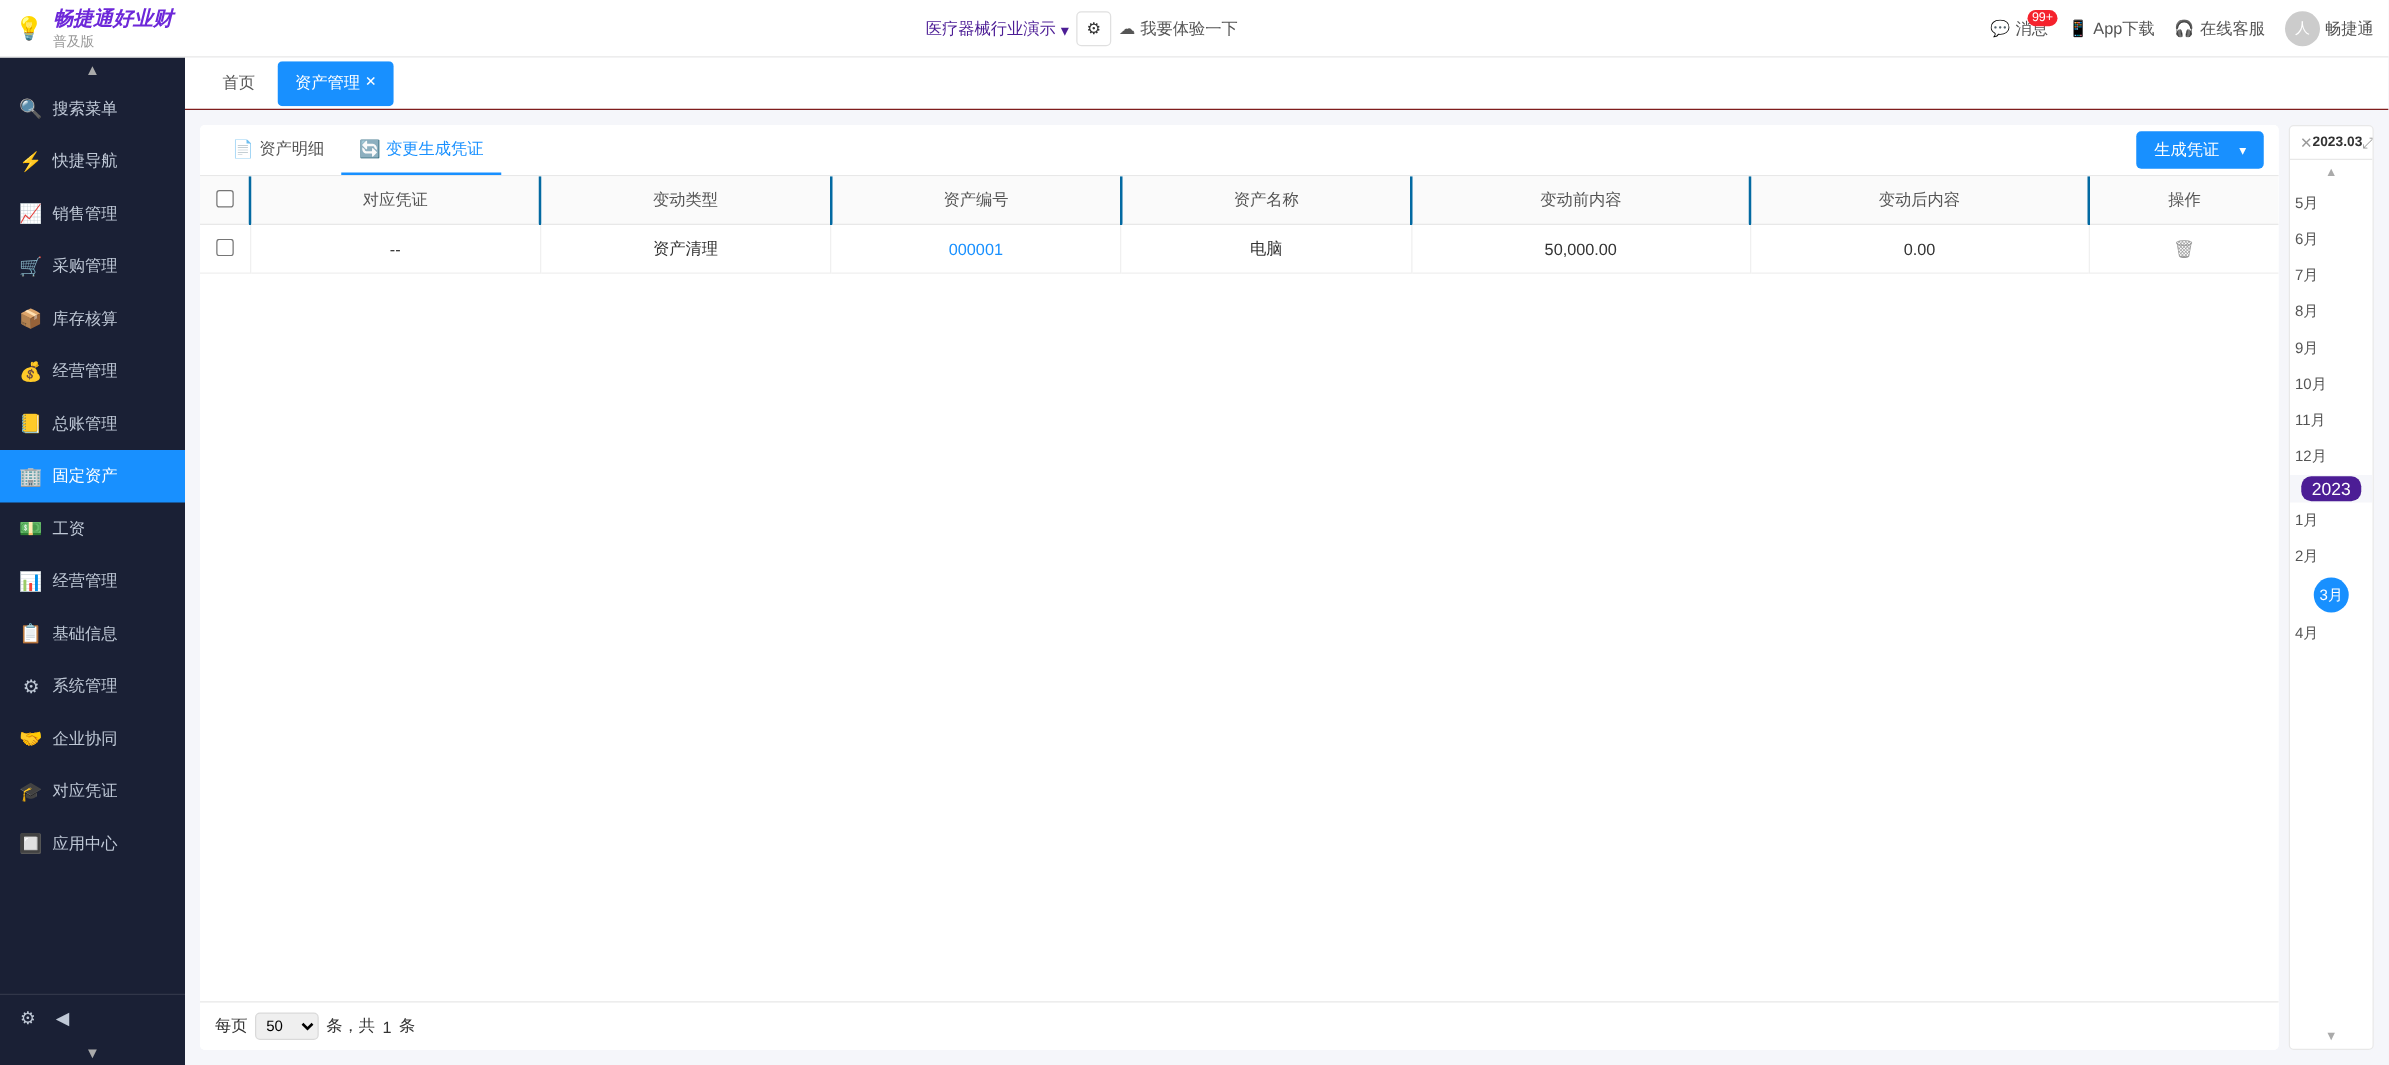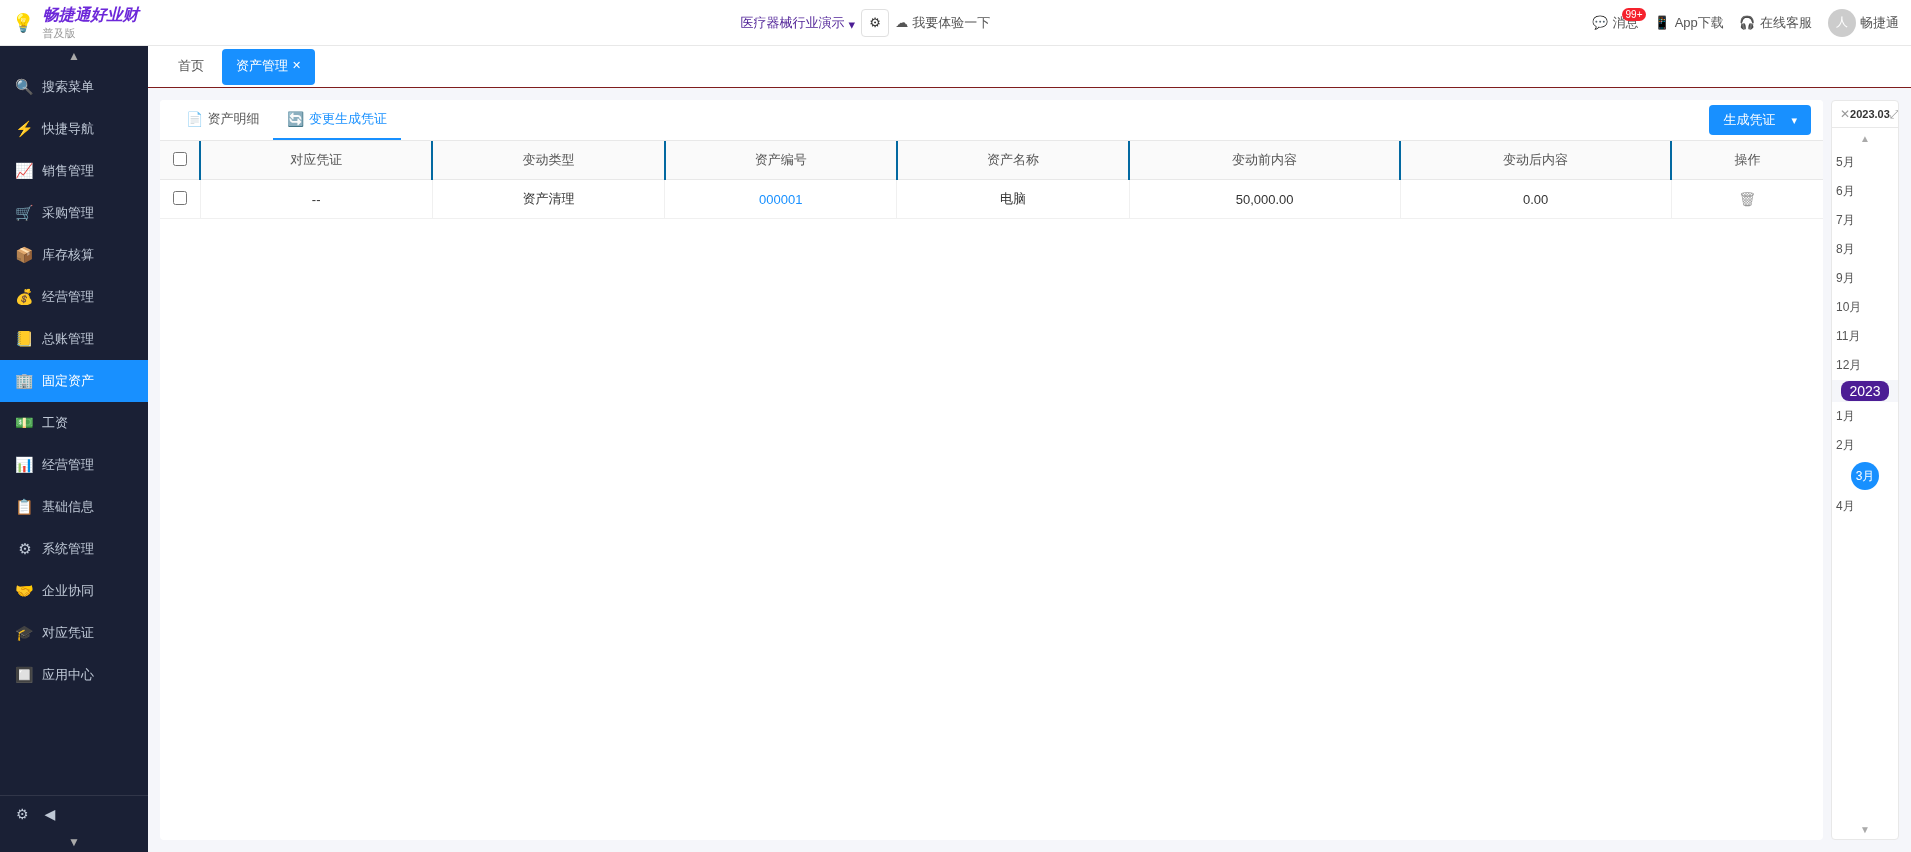--- a/index.html
+++ b/index.html
@@ -577,20 +577,31 @@
     <td>50,000.00</td>
     <td>0.00</td>
     <td>
       <span class="delete-icon">🗑</span>
     </td>
   </tr>
               </tbody>
           </table>
         </div>
 
+        <div class="pagination-bar">
+          <span>每页</span>
+          <select class="page-size-select">
+            <option>50</option>
+            <option>100</option>
+            <option>200</option>
+          </select>
+          <span>条，共</span>
+          <span>1</span>
+          <span>条</span>
+        </div>
       </div>
 
       <div class="calendar-panel">
         <div class="calendar-panel-header">
           <span class="calendar-close-btn">✕</span>
           <span class="calendar-year-label">2023.03</span>
           <span class="calendar-expand-btn">⤢</span>
         </div>
         <div class="calendar-scroll-up">▲</div>
         <div class="calendar-months" id="calendar-months">

